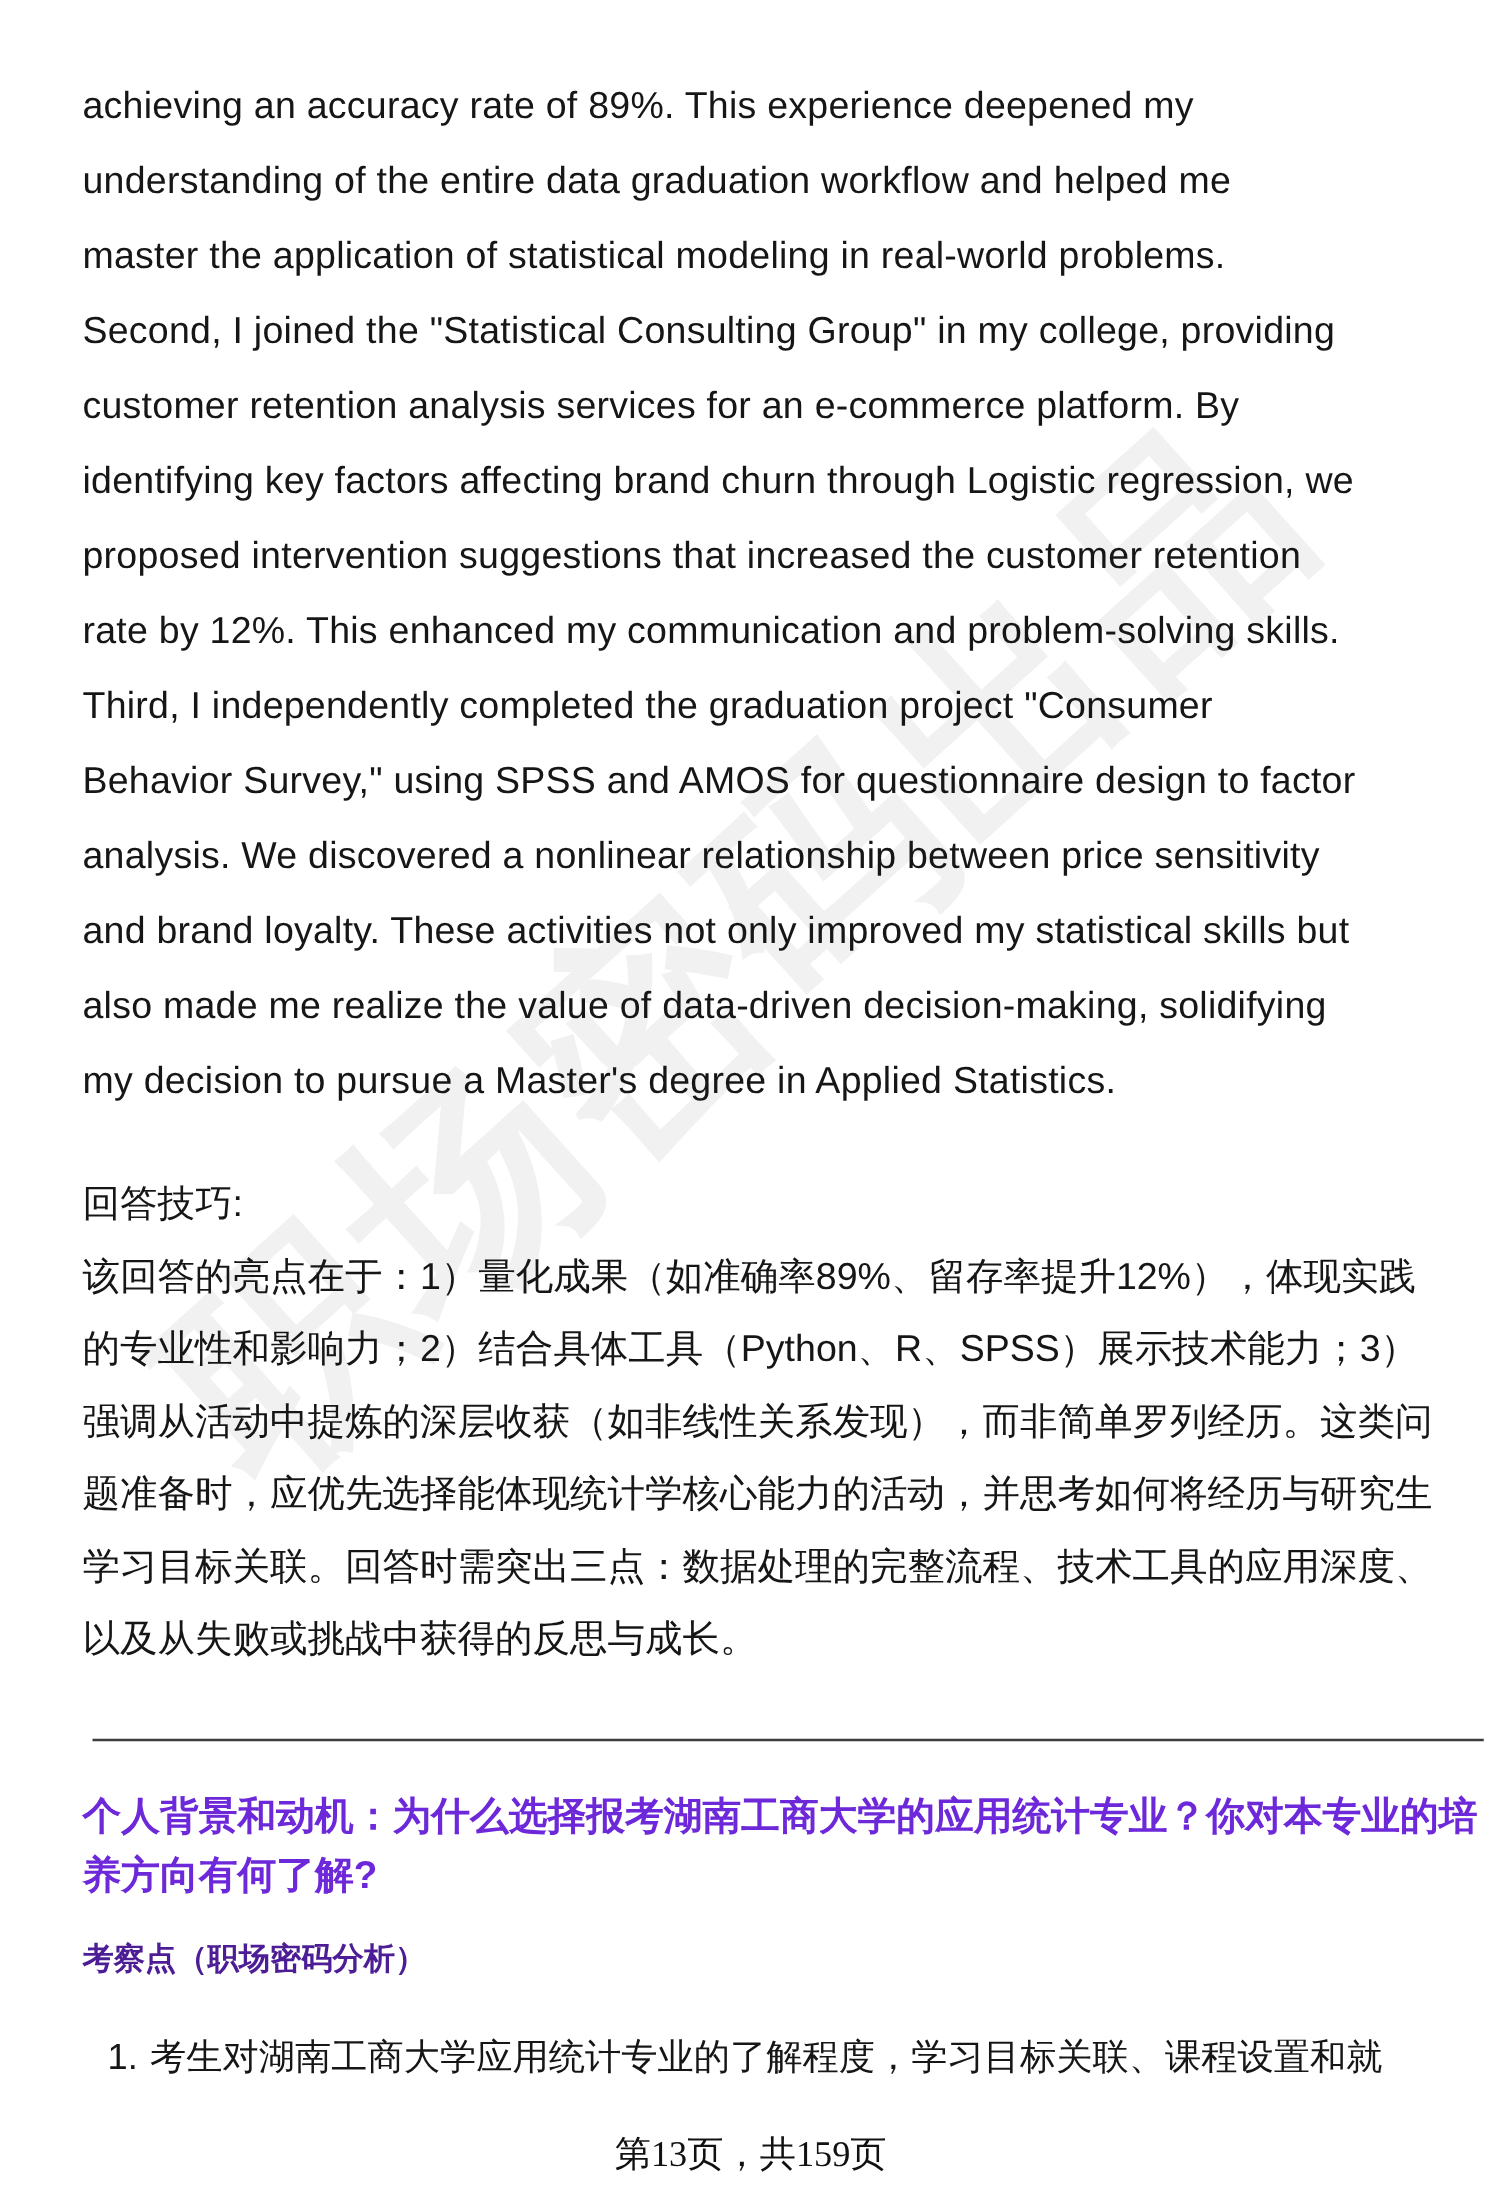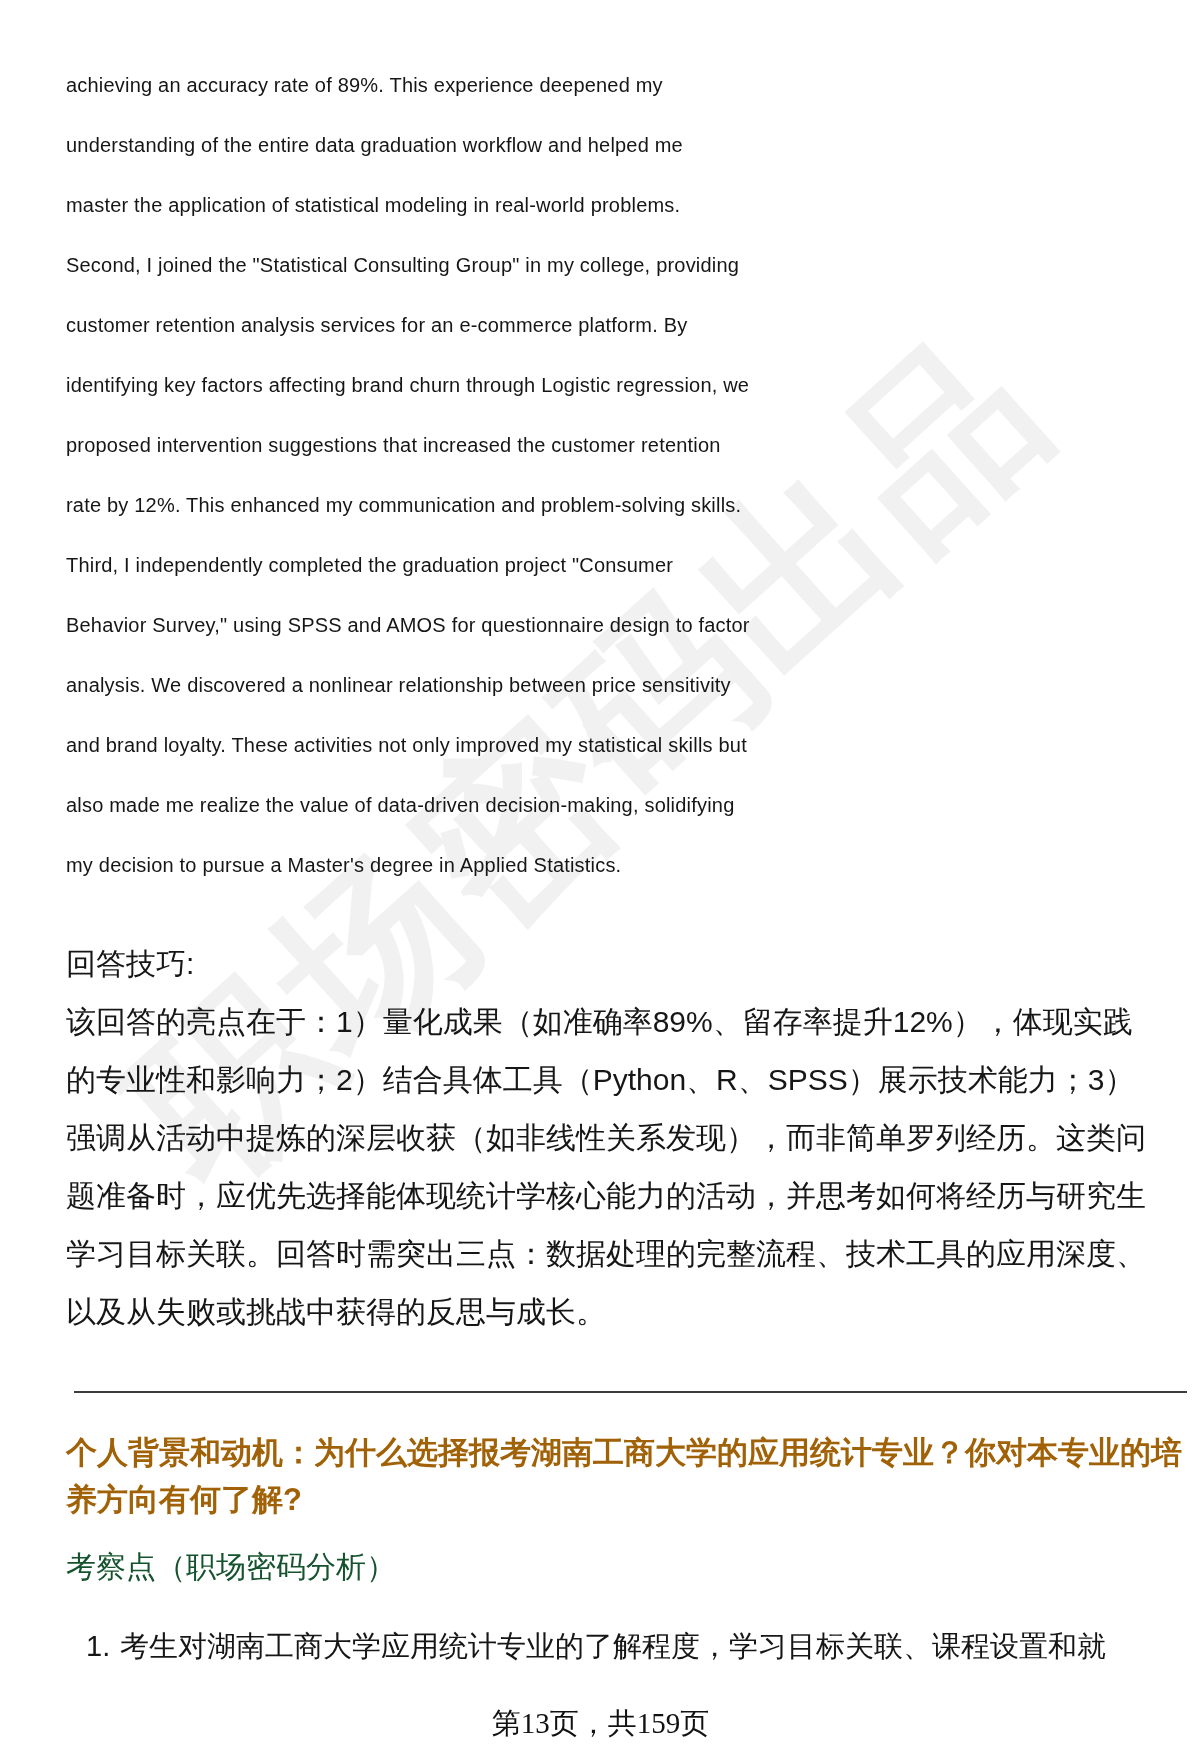--- a/index.html
+++ b/index.html
@@ -28,54 +28,54 @@
     white-space: nowrap;
     z-index: 0;
     user-select: none;
   }
   .content {
     position: relative;
     z-index: 1;
     padding: 55px 65px 0 66px;
   }
   .en-par .line {
-    font-size: 20px;
+    font-size: 30px;
     line-height: 60px;
     white-space: nowrap;
     letter-spacing: 0.2px;
   }
   .tips {
     margin-top: 40px;
   }
   .tips .line, .tips .heading {
     font-size: 30px;
     line-height: 58px;
     white-space: nowrap;
   }
   .divider {
     border: none;
     border-top: 2px solid #3d3d3d;
     margin: 50px -52px 0 8px;
     height: 0;
   }
   .q-title {
     margin-top: 36px;
-    color: #a16207;
+    color: #6d28d9;
     font-weight: 700;
     font-size: 31px;
   }
   .q-title .line {
     line-height: 47px;
     white-space: nowrap;
   }
   .exam-points {
     margin-top: 24px;
-    color: #14532d;
-    font-weight: 400;
-    font-size: 30px;
+    color: #4c1d95;
+    font-weight: 700;
+    font-size: 25px;
     line-height: 40px;
     white-space: nowrap;
   }
   .list {
     margin-top: 38px;
   }
   .list-item {
     display: flex;
     font-size: 29px;
     line-height: 42px;

